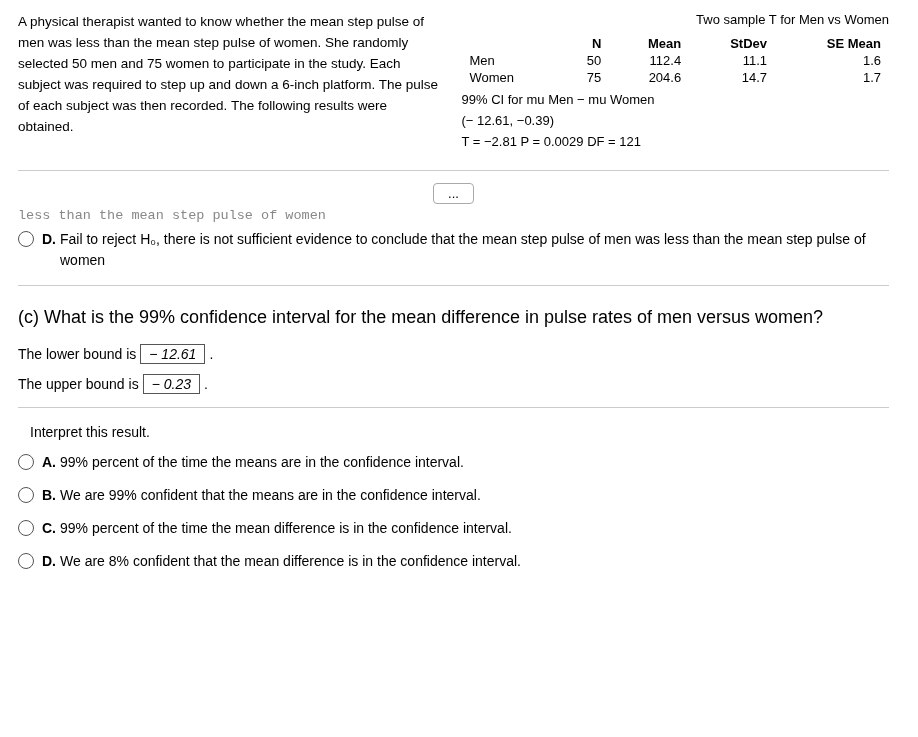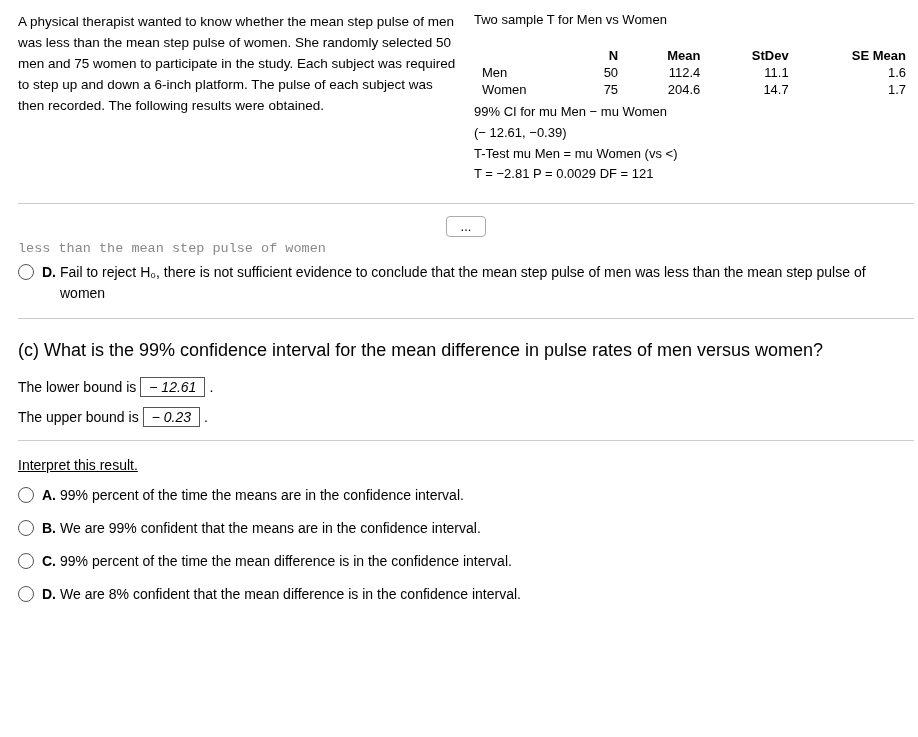--- a/index.html
+++ b/index.html
@@ -8,41 +8,41 @@
       font-size: 14px;
       background: #fff;
       color: #000;
       width: 918px;
       min-height: 737px;
       padding: 0;
     }
     .page {
       display: flex;
       flex-direction: column;
-      padding: 12px 4px 18px 18px;
+      padding: 12px 29px 18px 18px;
     }
     .top-section {
       display: flex;
       flex-direction: row;
       gap: 16px;
       margin-bottom: 10px;
     }
     .problem-text {
       flex: 1;
       font-size: 13.5px;
       line-height: 1.55;
     }
     .stats-table-section {
       flex: 1;
       font-size: 13px;
     }
     .stats-title {
-      text-align: left;
+      text-align: right;
       font-weight: normal;
-      margin-bottom: 20px;
+      margin-bottom: 8px;
       font-size: 13px;
     }
     .stats-table {
       border-collapse: collapse;
       width: 100%;
       font-size: 13px;
     }
     .stats-table th, .stats-table td {
       padding: 1px 8px;
       text-align: right;
@@ -122,22 +122,21 @@
       min-width: 55px;
       text-align: center;
       font-style: italic;
     }
     .round-note {
       font-size: 14px;
       margin: 3px 0 8px 0;
     }
     .interpret-label {
       font-size: 14px;
-      margin: 8px 0 6px 0;
-      text-decoration: underline;
+      margin: 8px 0 6px 12px;
     }
     .grayed-text {
       color: #888;
       font-size: 13.5px;
       font-family: Liberation Mono, monospace;
     }
   </style>
 </head>
 <body>
 
@@ -174,21 +173,20 @@
             <td>75</td>
             <td>204.6</td>
             <td>14.7</td>
             <td>1.7</td>
           </tr>
         </tbody>
       </table>
       <div class="ci-text">
         <div>99% CI for mu Men − mu Women</div>
         <div>(− 12.61, −0.39)</div>
-        <div>T-Test mu Men = mu Women (vs &lt;)</div>
         <div>T = −2.81 P = 0.0029 DF = 121</div>
       </div>
     </div>
   </div>
 
   <hr class="divider">
 
   <div class="expand-btn">
     <button>...</button>
   </div>

